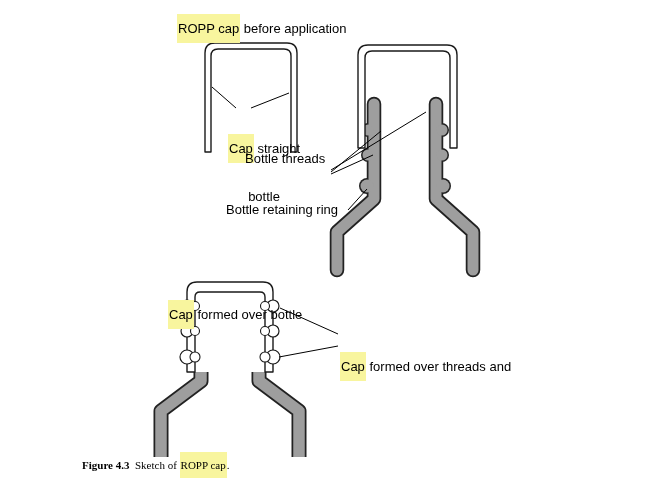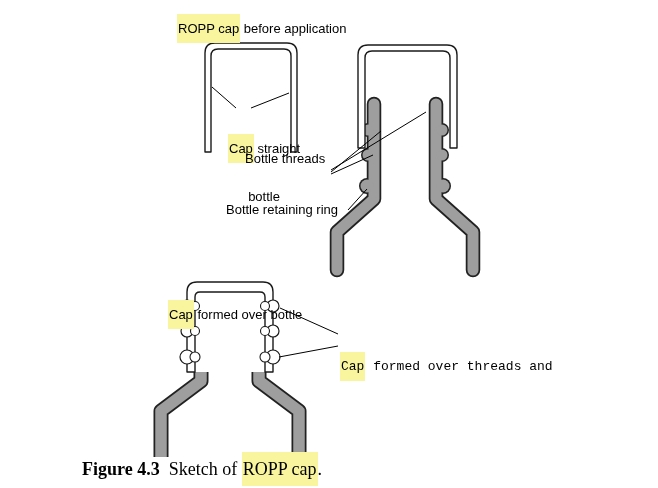--- a/index.html
+++ b/index.html
@@ -4,21 +4,21 @@
 <style>
   html,body{margin:0;padding:0;background:#fff;}
   .page{
     position:relative;width:658px;height:488px;background:#ffffff;
     font-family:"Liberation Sans",sans-serif;color:#000;overflow:hidden;
   }
   .lbl{position:absolute;font-size:13px;line-height:16px;white-space:pre;}
   .hl{background:#f8f59e;padding:7px 1px;text-align:center;}
   .caption{
     position:absolute;left:82px;top:459px;
-    font-family:"Liberation Serif",serif;font-size:18px;white-space:pre;
+    font-family:"Liberation Serif",serif;font-size:11px;white-space:pre;
   }
   .caption .fig{font-weight:bold;}
   .drawing-layer{position:absolute;left:0;top:0;}
   .center{text-align:center;margin-left:16px;}
 </style>
 </head>
 <body>
 
 <div class="page">
 
@@ -98,19 +98,19 @@
     <div><span class="hl">Cap</span><span> straight</span></div>
     <div>bottle</div>
   </div>
 
   <div class="lbl" style="left:245px;top:151px;text-align:center;">Bottle threads</div>
 
   <div class="lbl" style="left:226px;top:202px;">Bottle retaining ring</div>
 
   <div class="lbl" style="left:168px;top:279px;margin-top:28px;"><span class="hl">Cap</span><span> formed over bottle</span></div>
 
-  <div class="lbl" style="left:340px;top:327px;font-family:Liberation Mono, monospace;">
+  <div class="lbl" style="left:340px;top:327px;">
     <div><span class="hl">Cap</span><span> formed over threads and</span></div>
   </div>
 
   <div class="caption"><span class="fig">Figure 4.3</span><span>  Sketch of </span><span class="hl">ROPP cap</span><span>.</span></div>
 
 </div>
 
 </body></html>

